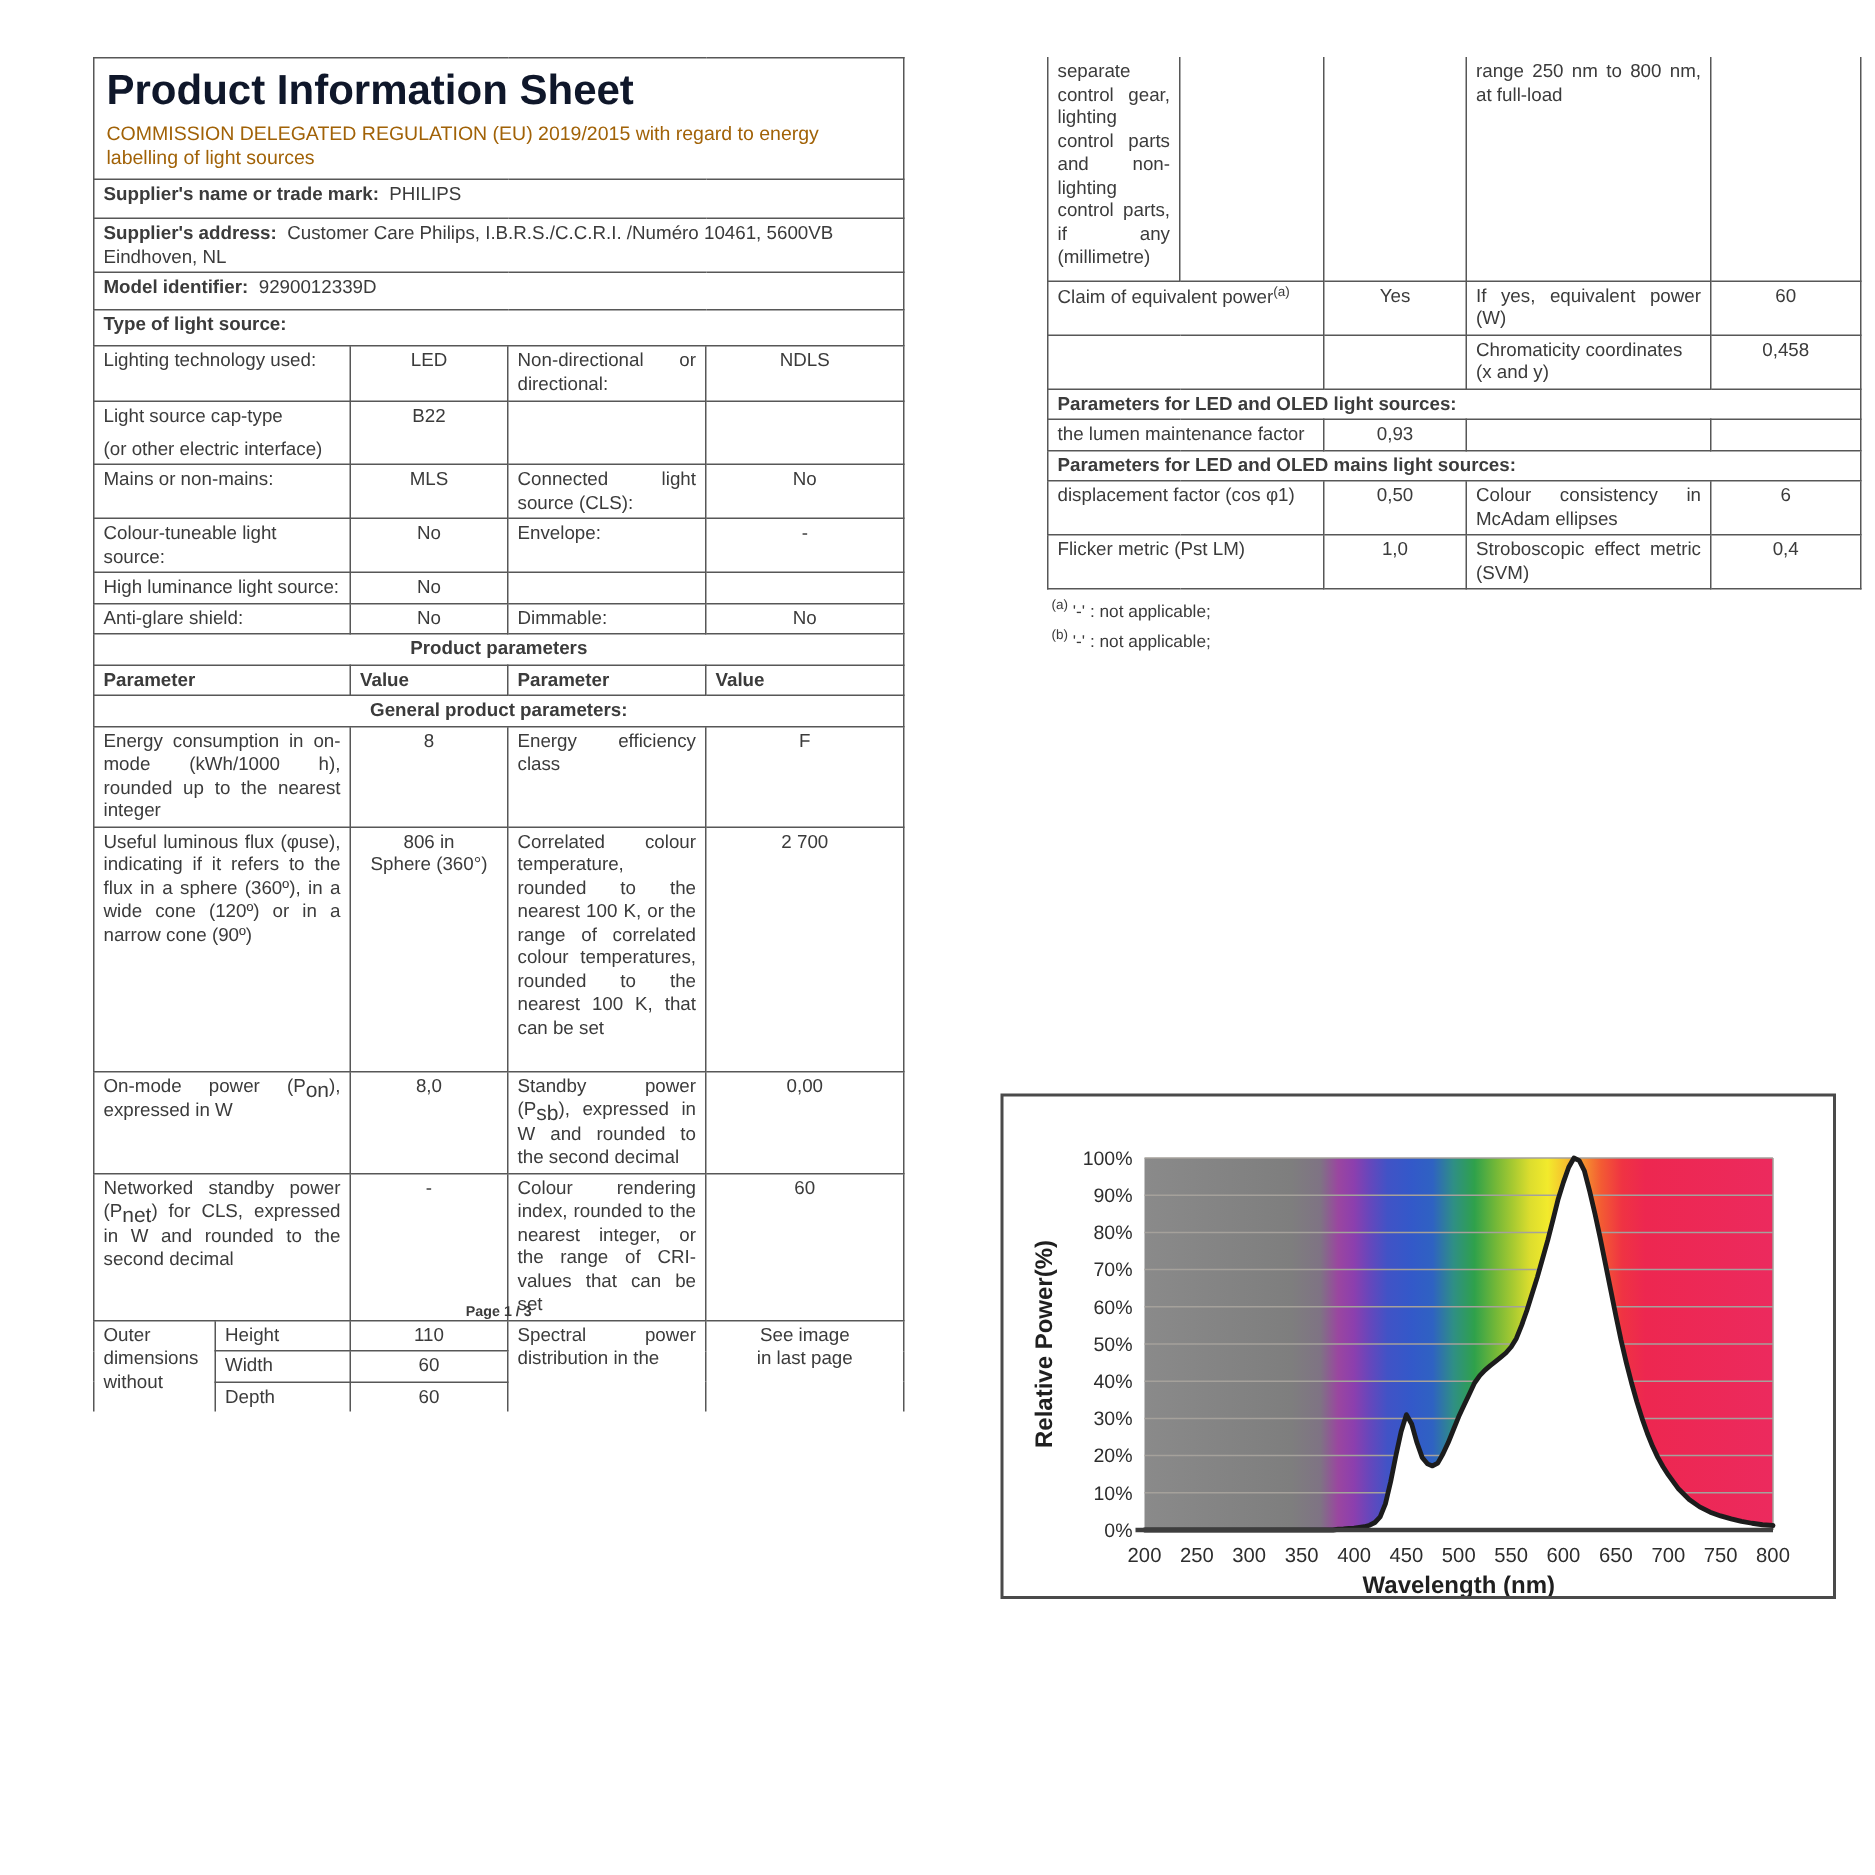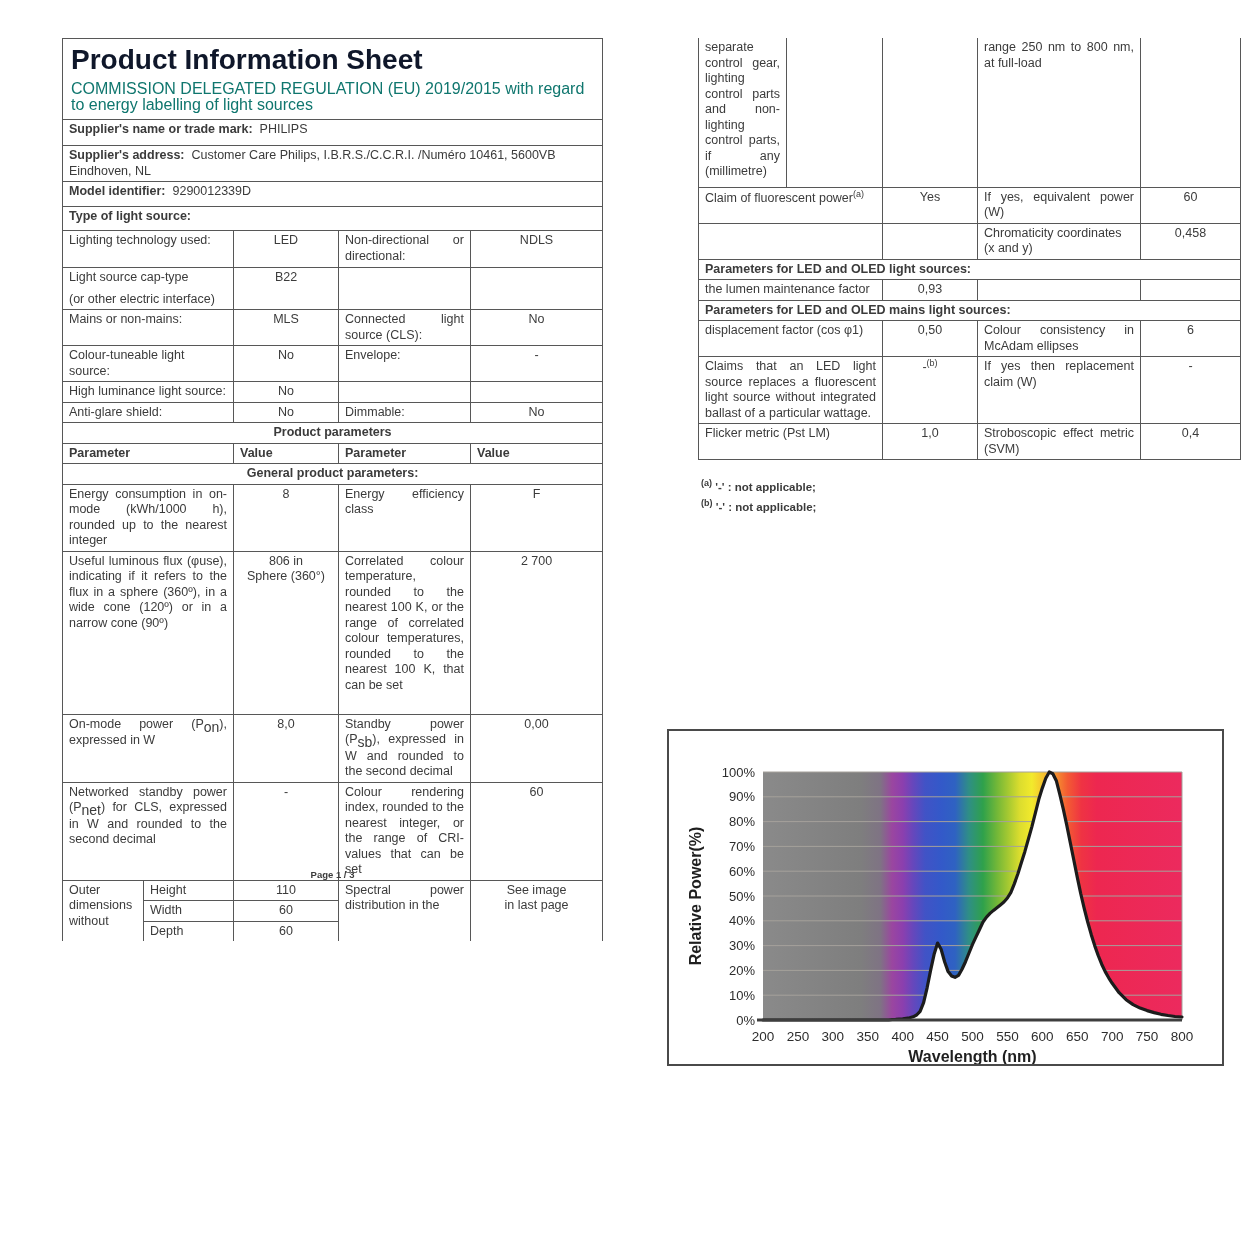--- a/index.html
+++ b/index.html
@@ -16,25 +16,25 @@
     overflow:hidden;}
   td.center{text-align:center;}
   td.just,.just{text-align:justify;}
   td.bold,.bold{font-weight:bold;}
   td.no-b{border-bottom:none!important;}
   td.no-t{border-top:none!important;}
   sub{font-size:14px;line-height:1;}
   sup{font-size:9px;line-height:1;vertical-align:super;}
   #doc-title{font-size:28px;font-weight:bold;color:#0f172a;
     padding:2px 0 6px 0;line-height:30px;}
-  #doc-subtitle{font-size:16px;line-height:16px;color:#0f766e;}
+  #doc-subtitle{font-size:13px;line-height:16px;color:#a16207;}
   .title-cell{padding:4px 8px 6px 8px!important;}
   #page-num{position:absolute;left:62px;top:869px;width:541px;
     text-align:center;font-size:9.5px;font-weight:bold;color:#3b3b3b;}
-  #footnotes{margin-top:17px;font-size:11.5px;line-height:20px;padding-left:3px;font-weight:bold;}
+  #footnotes{margin-top:5px;font-size:11.5px;line-height:20px;padding-left:3px;}
   #spd-figure{position:absolute;left:667px;top:729px;width:553px;height:333px;
     border:2px solid #4a4a4a;background:#ffffff;}
   .gap6{height:6px;}
 </style>
 </head>
 <body>
 
 <div id="left-col" class="col">
   <table class="sheet">
     <colgroup>
@@ -186,21 +186,21 @@
       </colgroup>
     <tbody>
         <tr style="height:149px">
       <td class="just no-t">separate control gear, lighting control parts and non-lighting control parts, if any (millimetre)</td>
       <td class="no-t"></td>
       <td class="no-t"></td>
       <td class="just no-t">range 250 nm to 800 nm, at full-load</td>
       <td class="no-t"></td>
     </tr>
     <tr style="height:36px">
-      <td colspan="2"><span>Claim of fluorescent power</span><sup>(a)</sup></td>
+      <td colspan="2"><span>Claim of equivalent power</span><sup>(a)</sup></td>
       <td class="center">Yes</td>
       <td class="just">If yes, equivalent power (W)</td>
       <td class="center">60</td>
     </tr>
     <tr style="height:35px">
       <td colspan="2"></td>
       <td></td>
       <td>Chromaticity coordinates (x and y)</td>
       <td class="center">0,458</td>
     </tr>
@@ -214,26 +214,20 @@
       <td></td>
     </tr>
     <tr style="height:19px">
       <td colspan="5" class="bold">Parameters for LED and OLED mains light sources:</td>
     </tr>
     <tr style="height:36px">
       <td colspan="2">displacement factor (cos φ1)</td>
       <td class="center">0,50</td>
       <td class="just">Colour consistency in McAdam ellipses</td>
       <td class="center">6</td>
-    </tr>
-    <tr style="height:67px">
-      <td colspan="2" class="just">Claims that an LED light source replaces a fluorescent light source without integrated ballast of a particular wattage.</td>
-      <td class="center"><span>-</span><sup>(b)</sup></td>
-      <td class="just">If yes then replacement claim (W)</td>
-      <td class="center">-</td>
     </tr>
     <tr style="height:36px">
       <td colspan="2">Flicker metric (Pst LM)</td>
       <td class="center">1,0</td>
       <td class="just">Stroboscopic effect metric (SVM)</td>
       <td class="center">0,4</td>
     </tr>
   </tbody>
     </table>
 

